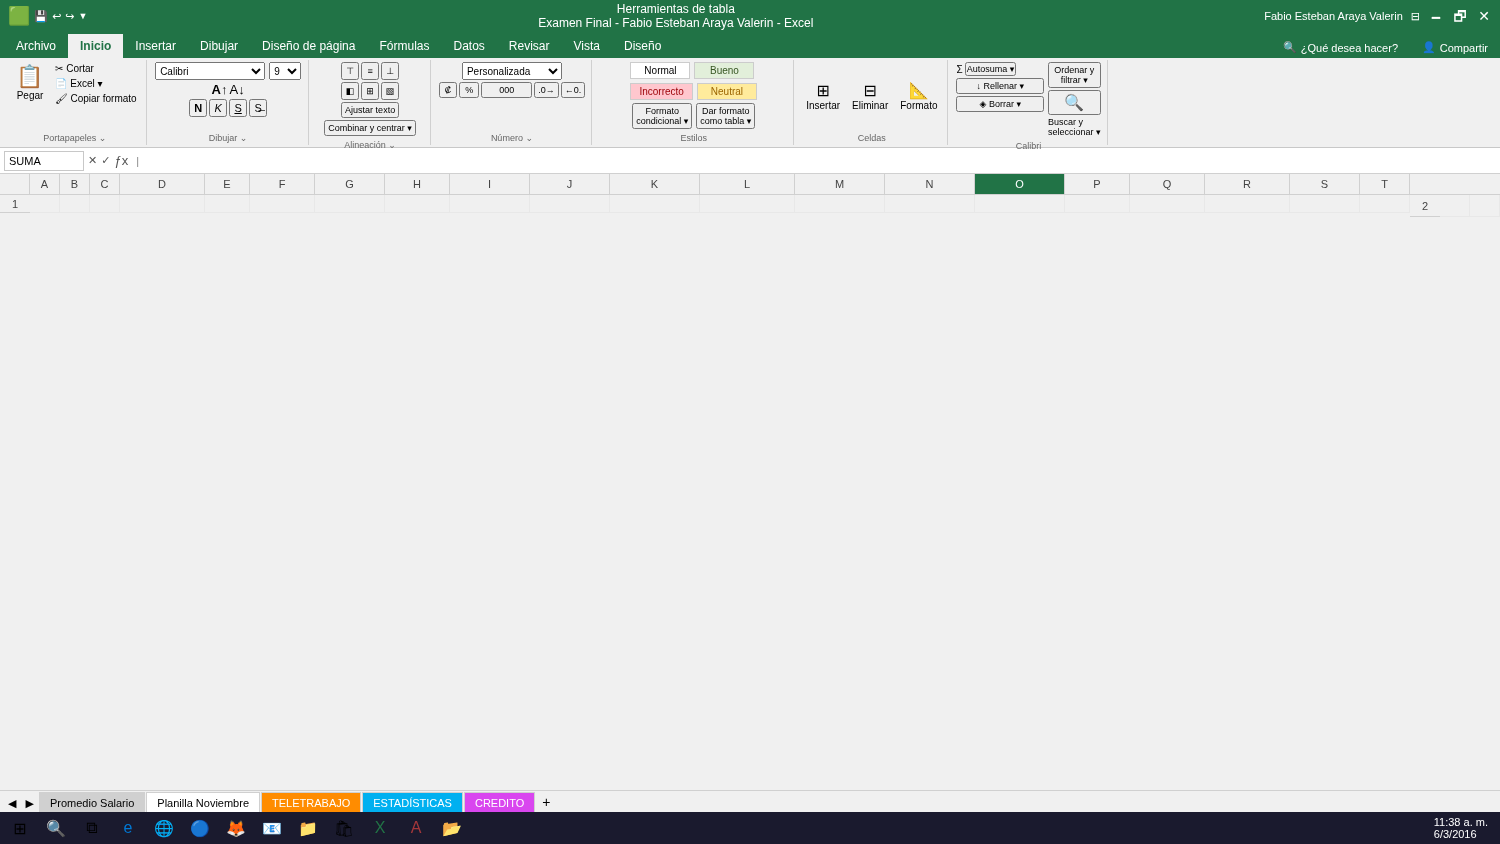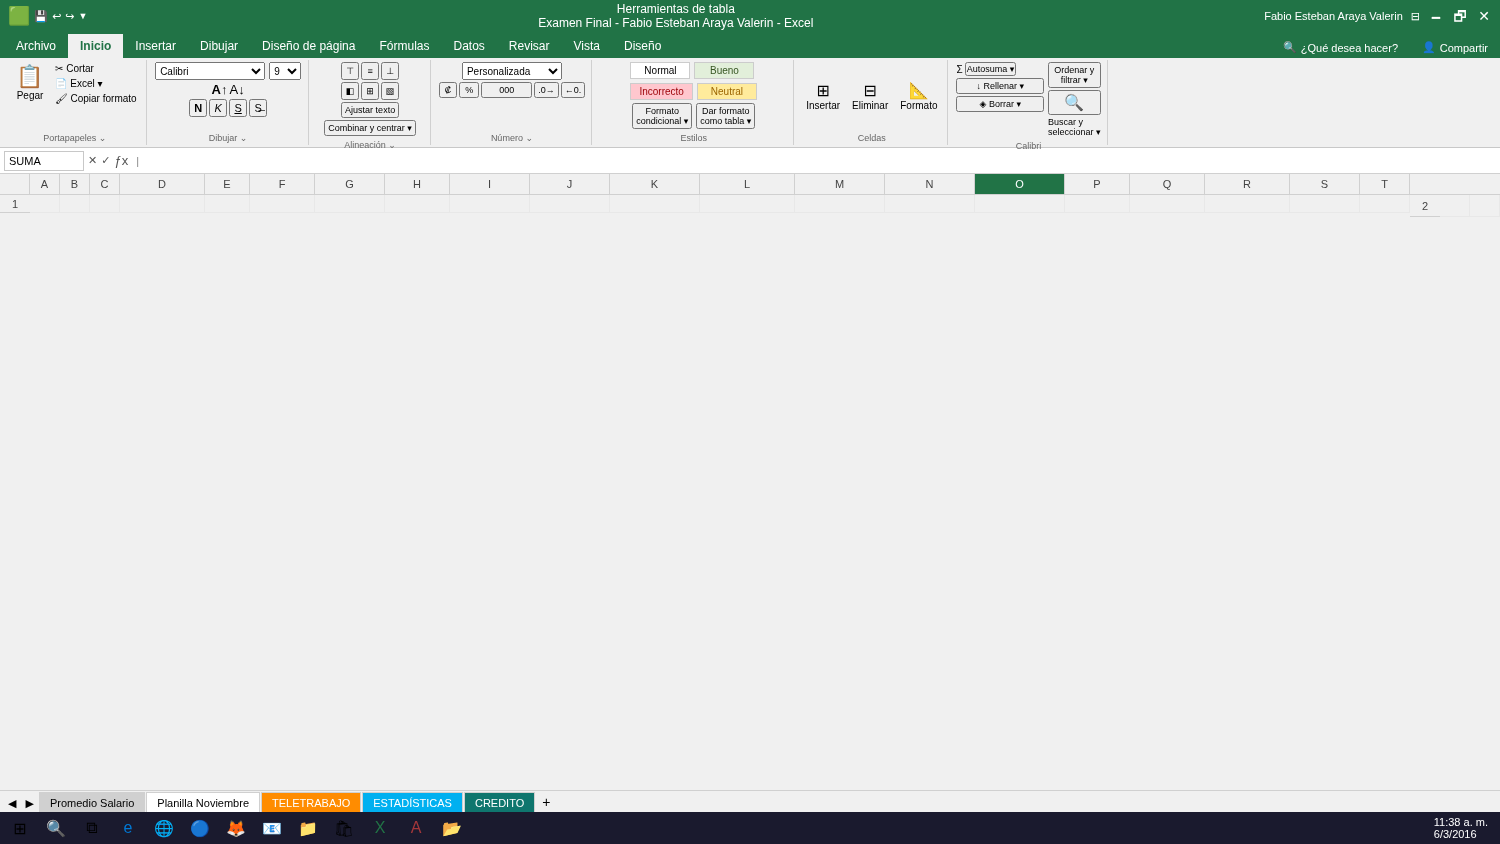--- a/index.html
+++ b/index.html
@@ -218,21 +218,21 @@
       cursor: pointer;
       border: 1px solid #d0d0d0;
       border-bottom: none;
       background: #d0d0d0;
       height: 20px;
       display: flex;
       align-items: center;
     }
     .sheet-tab.active { background: white; }
     .sheet-tab.orange { background: #ff8c00; color: white; text-align: right; }
-    .sheet-tab.red-tab { background: #0f766e; color: white; }
+    .sheet-tab.red-tab { background: #d946ef; color: white; }
     .sheet-tab.teal { background: #00b0f0; color: white; }
 
     
     #status-bar {
       background: #217346;
       color: white;
       height: 22px;
       display: flex;
       align-items: center;
       justify-content: space-between;

